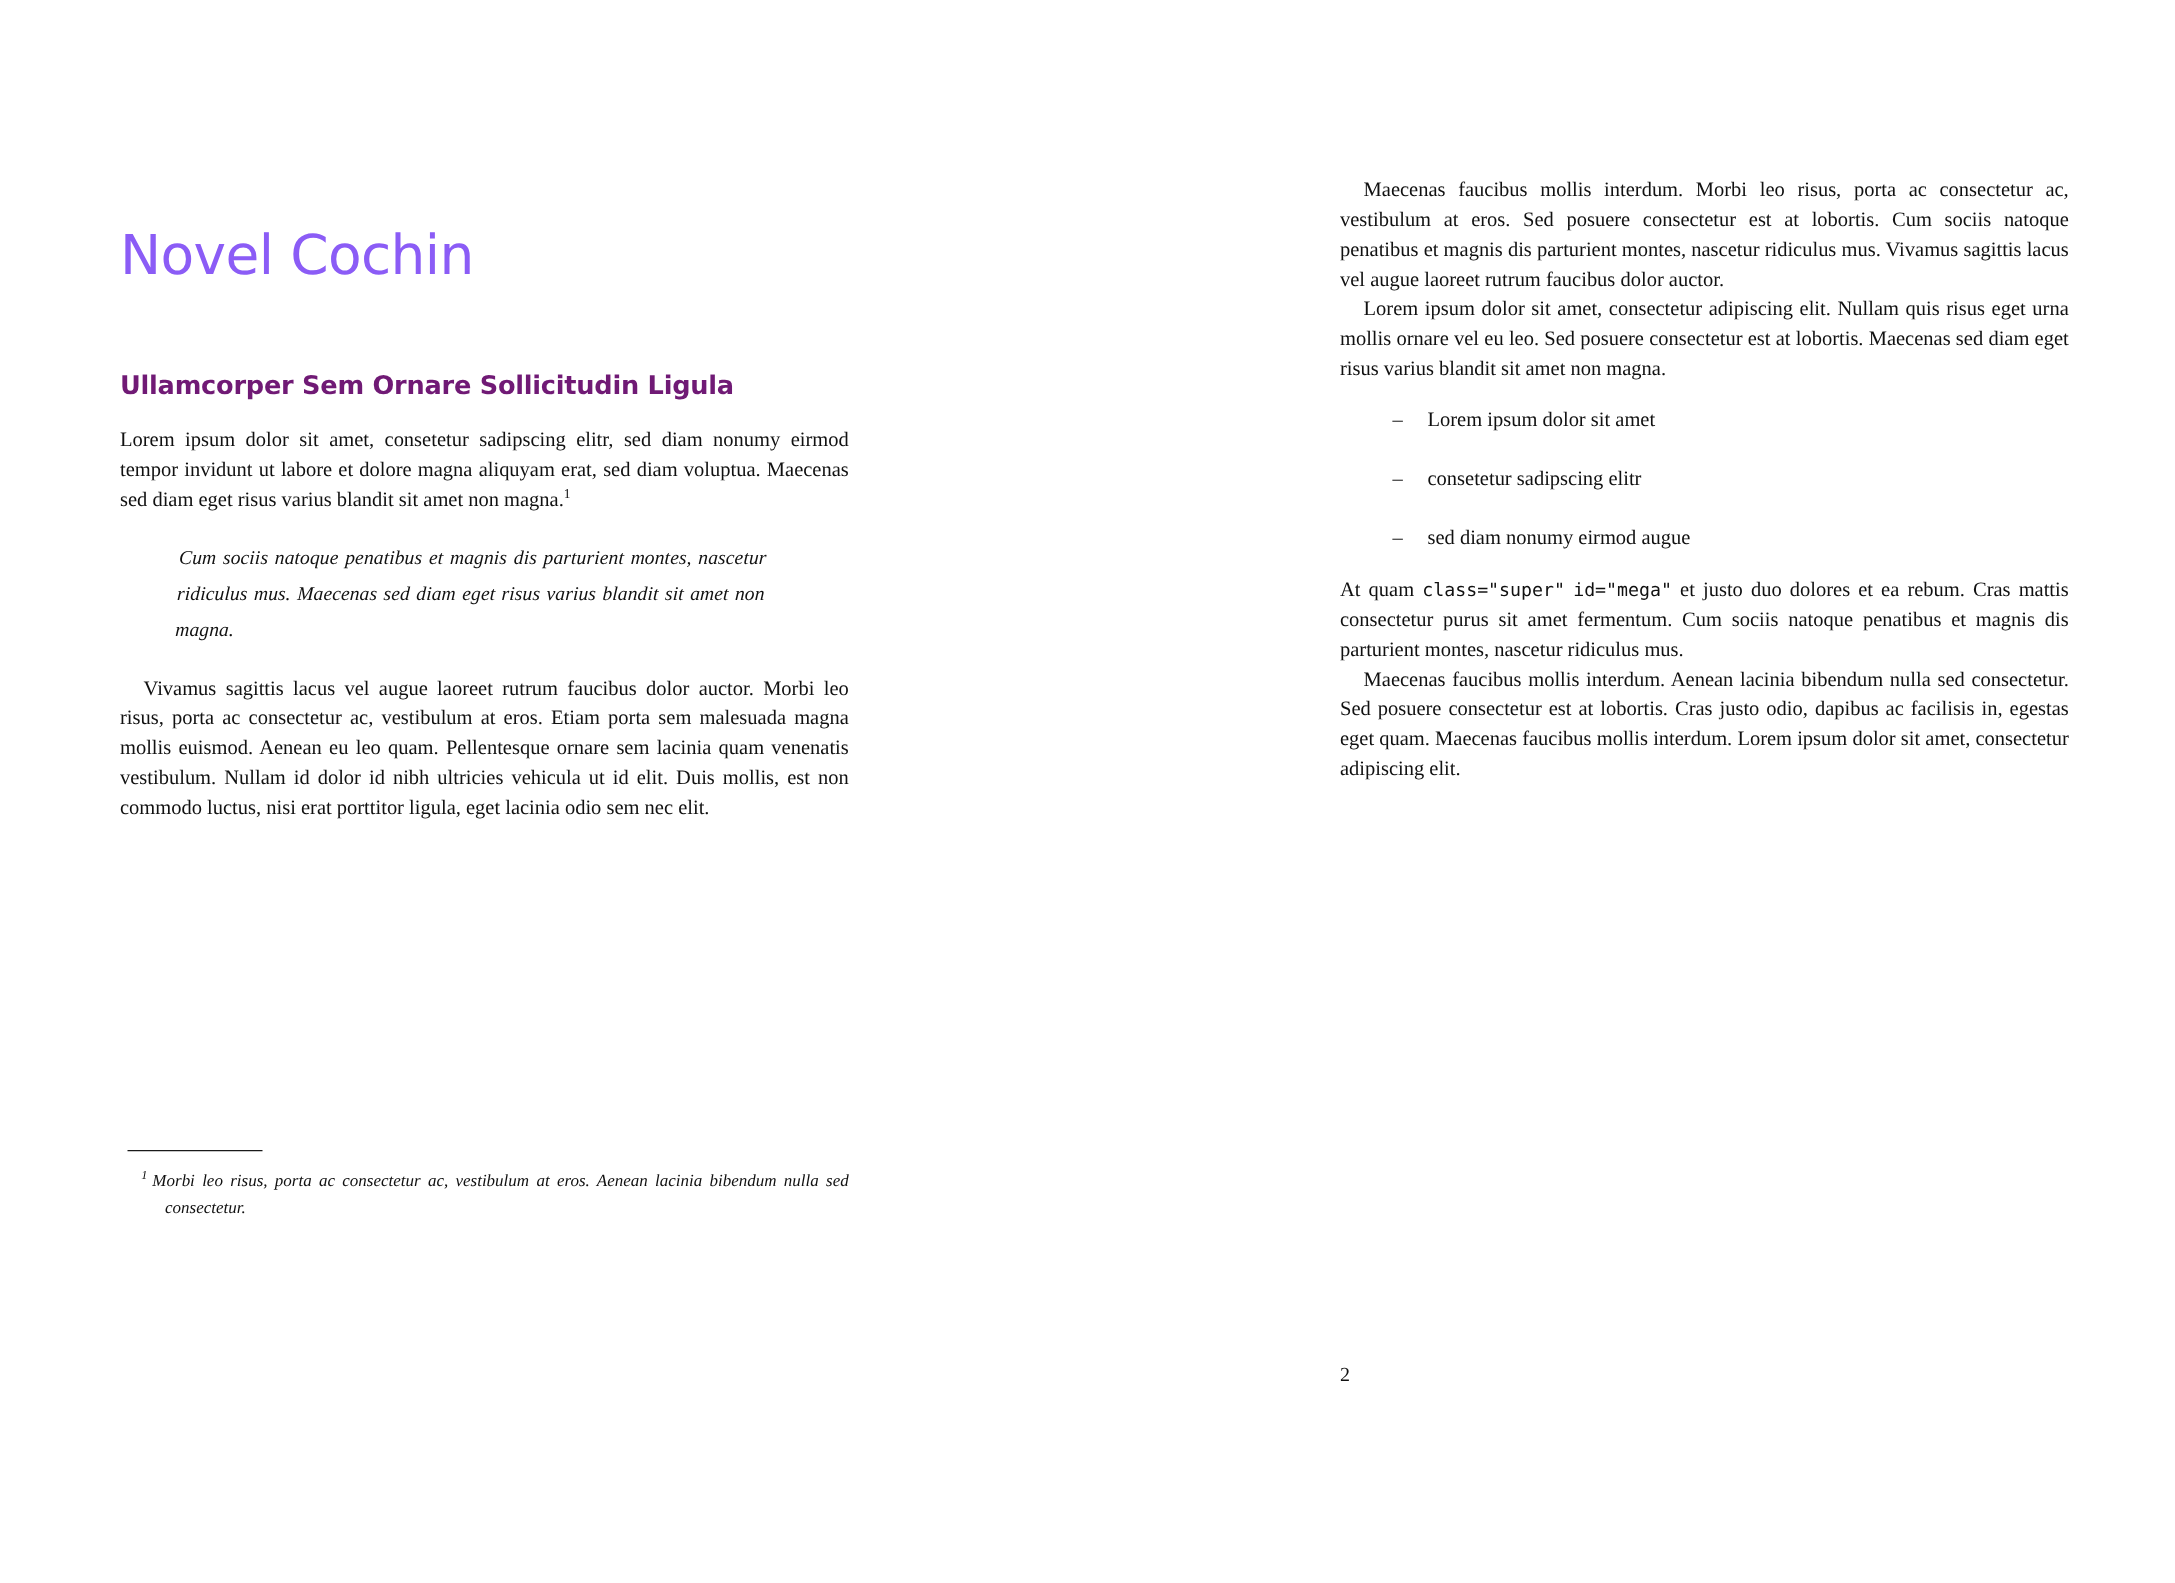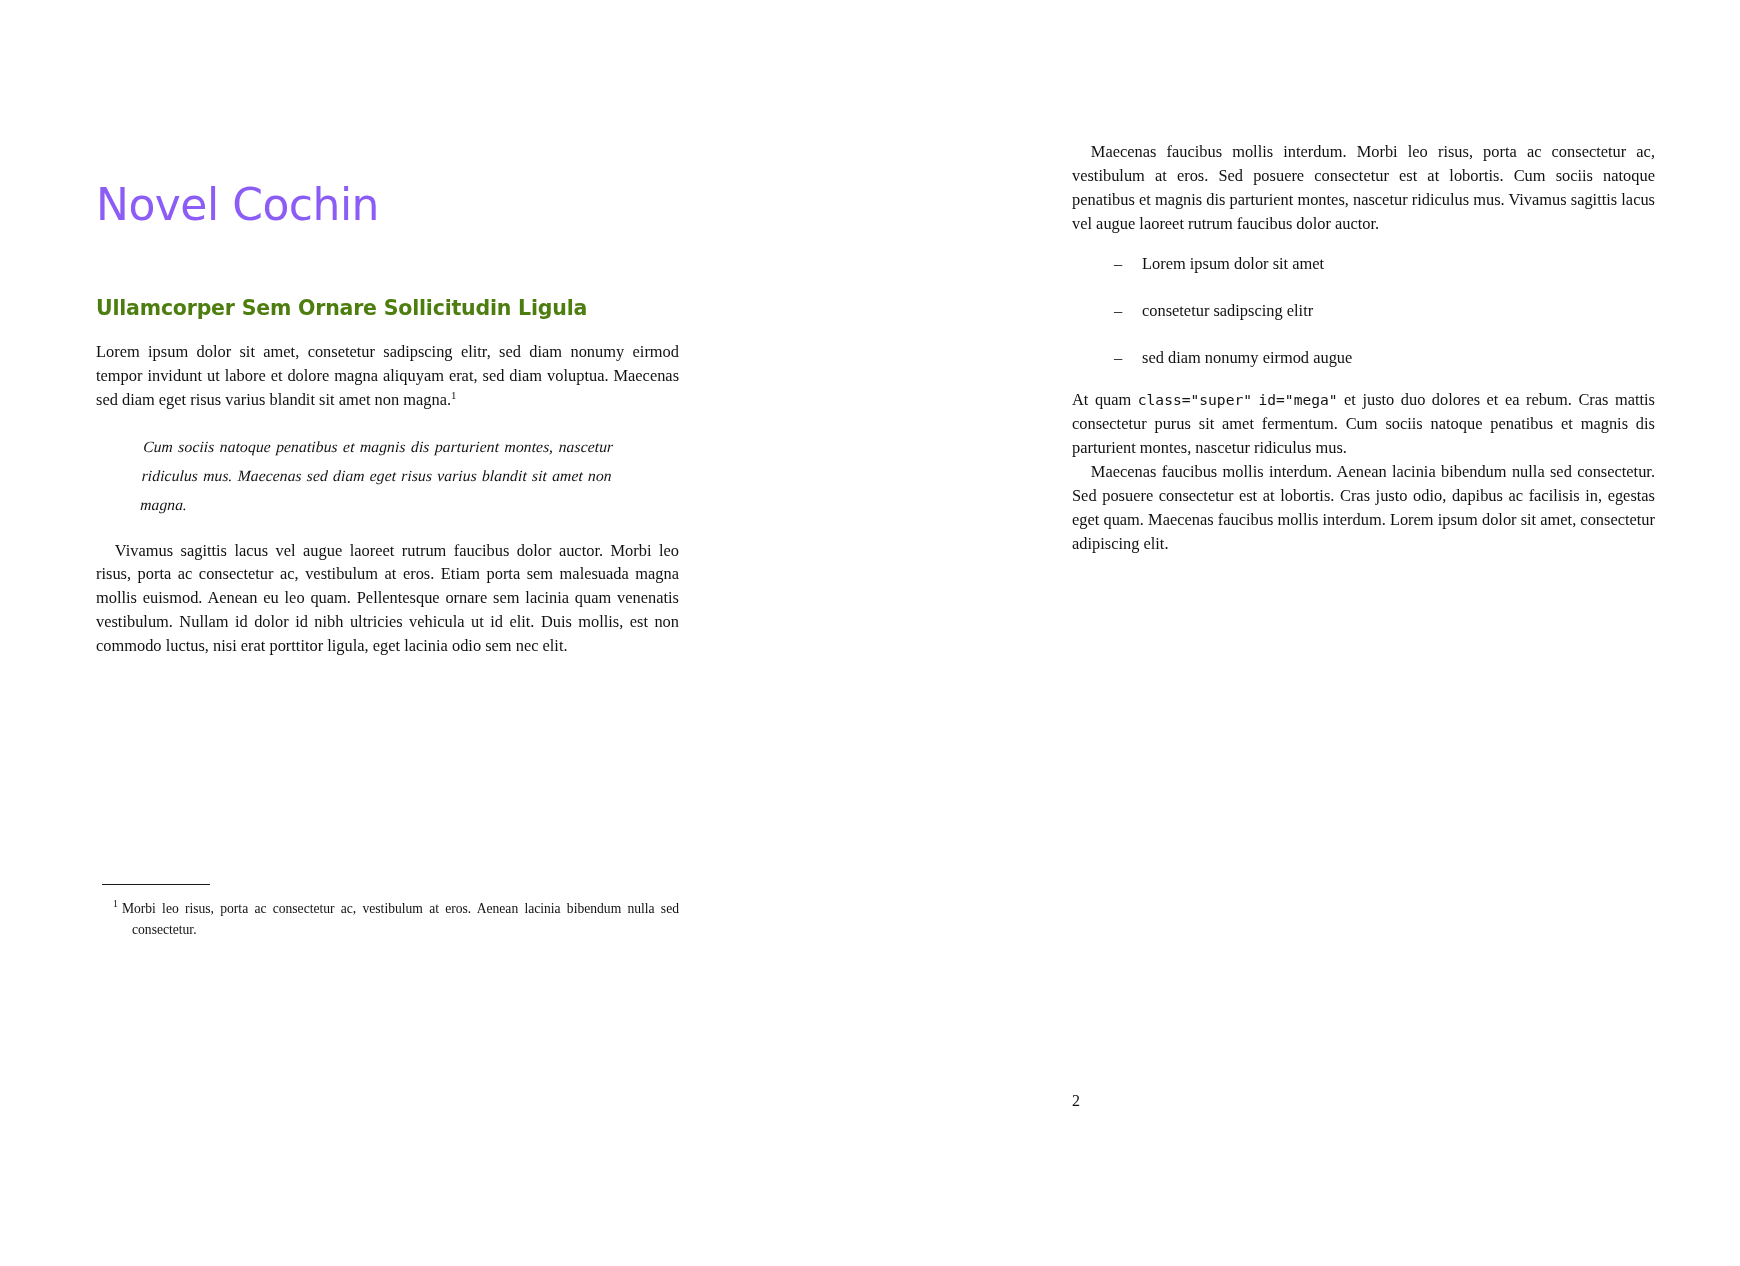--- a/index.html
+++ b/index.html
@@ -28,21 +28,21 @@
     position:absolute;
     top:182px; left:0;
     white-space:nowrap;
   }
 
   .section-head {
     font-family:"DejaVu Sans", sans-serif;
     font-weight:700;
     font-size:20.5px;
     letter-spacing:-0.2px;
-    color:#4d7c0f;
+    color:#701a75;
     margin:0;
     position:absolute;
     top:296px; left:0;
   }
 
   
   .body-flow {
     position:absolute;
     top:340px; left:0; width:583px;
   }
@@ -78,21 +78,21 @@
     line-height:1.86;
     text-align:justify;
     letter-spacing:0.1px;
     transform:skewX(-3deg);
     transform-origin:left top;
   }
 
   
   .footnote-area {
     position:absolute;
-    left:0; top:884px; width:583px;
+    left:0; top:920px; width:583px;font-style:italic;
   }
   .fn-rule {
     width:108px; height:1px;
     background:#1a1a1a;
     margin:0 0 14px 6px;
   }
   .fn-item {
     font-size:13.6px;
     line-height:1.52;
     text-align:justify;
@@ -172,20 +172,21 @@
       <div class="fn-item"><span class="fn-num">1</span><span>Morbi leo risus, porta ac consectetur ac, vestibulum at eros. Aenean lacinia bibendum nulla sed consectetur.</span></div>
     </div>
 
   </div>
 
   <div class="col col-right">
     <div class="rt-flow">
 
       <p class="body indent">Maecenas faucibus mollis interdum. Morbi leo risus, porta ac consectetur ac, vestibulum at eros. Sed posuere consectetur est at lobortis. Cum sociis natoque penatibus et magnis dis parturient montes, nascetur ridiculus mus. Vivamus sagittis lacus vel augue laoreet rutrum faucibus dolor auctor.</p>
 
+      <p class="body indent">Lorem ipsum dolor sit amet, consectetur adipiscing elit. Nullam quis risus eget urna mollis ornare vel eu leo. Sed posuere consectetur est at lobortis. Maecenas sed diam eget risus varius blandit sit amet non magna.</p>
 
       <ul class="dash-list">
         <li><span class="dash">–</span><span>Lorem ipsum dolor sit amet</span></li>
         <li><span class="dash">–</span><span>consetetur sadipscing elitr</span></li>
         <li><span class="dash">–</span><span>sed diam nonumy eirmod augue</span></li>
       </ul>
 
       <p class="body"><span>At quam </span><code class="mono">class="super"</code><span>  </span><code class="mono">id="mega"</code><span> et justo duo dolores et ea rebum. Cras mattis consectetur purus sit amet fermentum. Cum sociis natoque penatibus et magnis dis parturient montes, nascetur ridiculus mus.</span></p>
 
       <p class="body indent">Maecenas faucibus mollis interdum. Aenean lacinia bibendum nulla sed consectetur. Sed posuere consectetur est at lobortis. Cras justo odio, dapibus ac facilisis in, egestas eget quam. Maecenas faucibus mollis interdum. Lorem ipsum dolor sit amet, consectetur adipiscing elit.</p>

